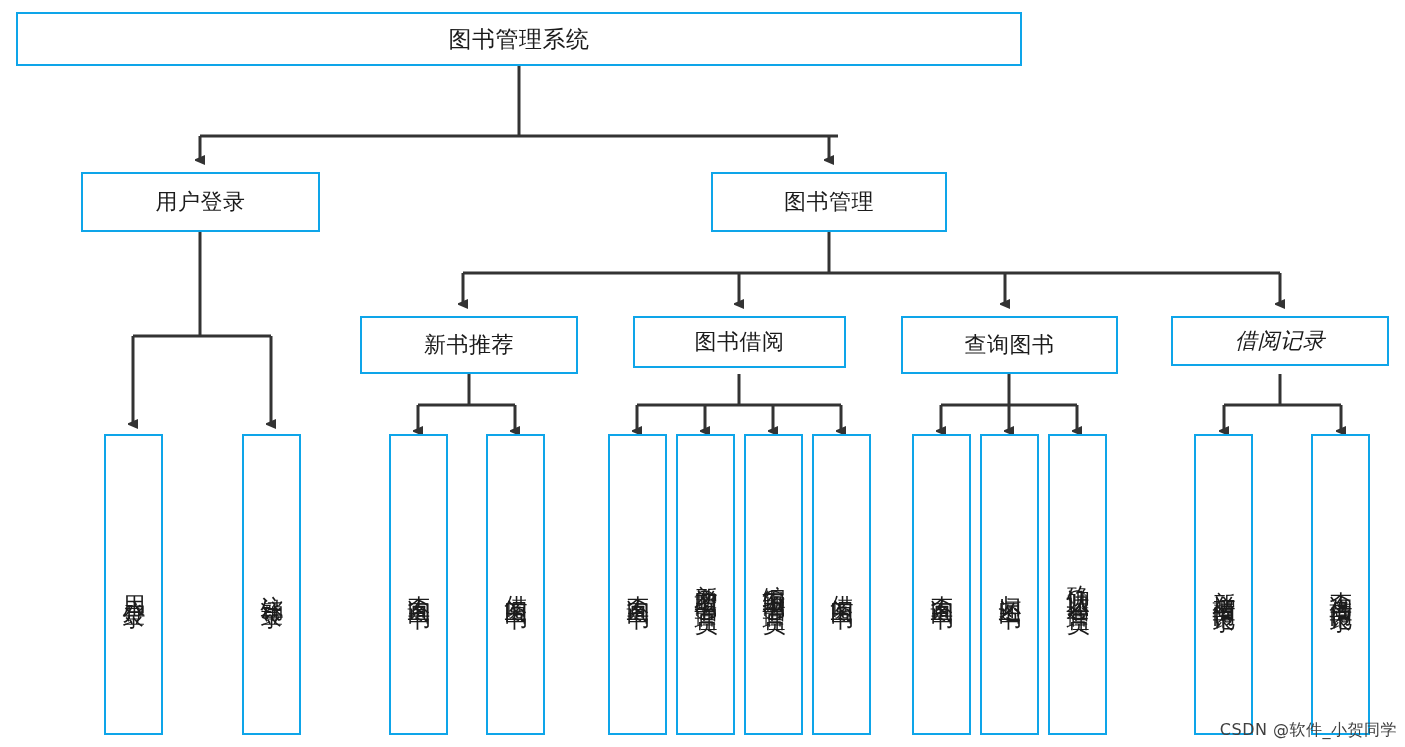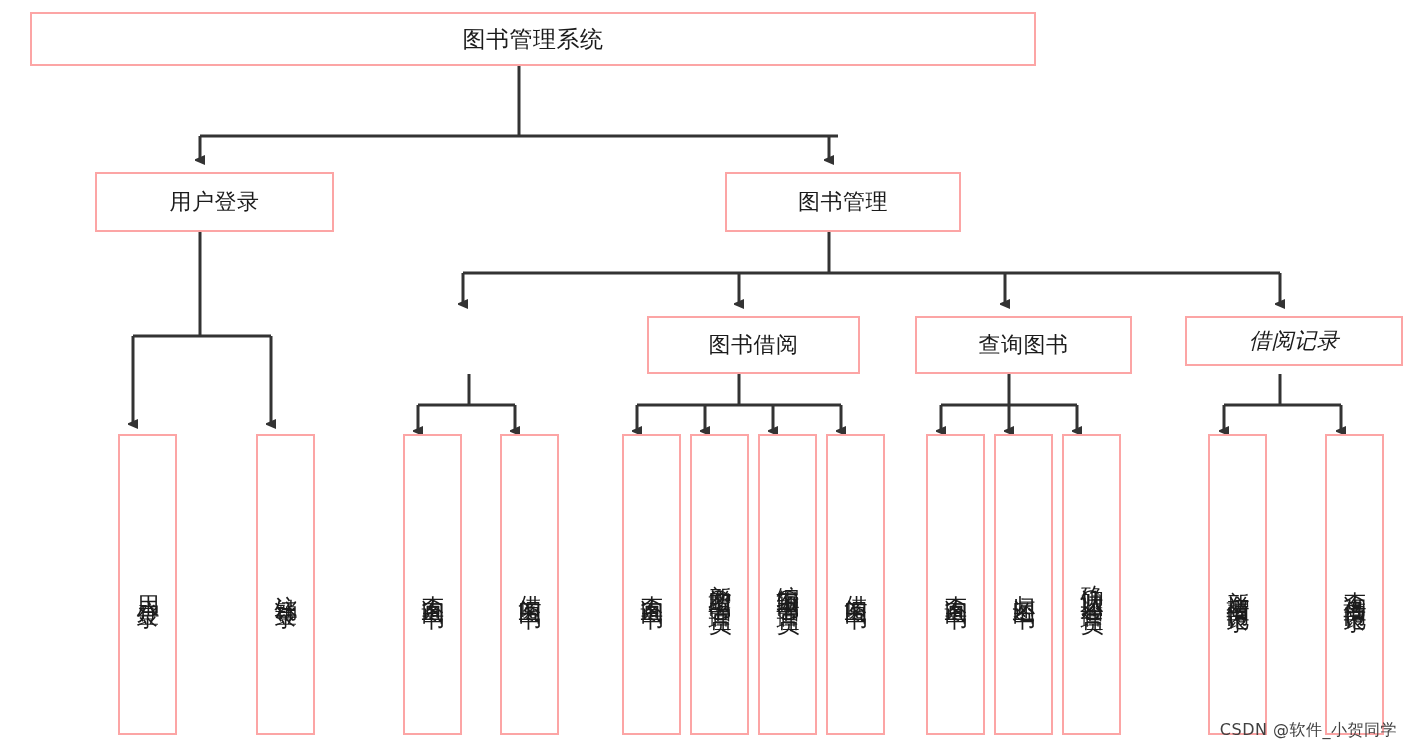--- a/index.html
+++ b/index.html
@@ -30,26 +30,25 @@
     top: 0;
     width: 1405px;
     height: 747px;
     pointer-events: none;
   }
 
   .node {
     position: absolute;
     box-sizing: border-box;
     background: #ffffff;
-    border: 2px solid #fca5a5;
+    border: 2px solid #0ea5e9;
     display: flex;
     align-items: center;
     justify-content: center;
     color: #1b1b1b;
-    margin-left: 14px;
   }
 
   .node-label {
     display: block;
     text-align: center;
     line-height: 1.32;
     letter-spacing: 0.5px;
     white-space: nowrap;
   }
 
@@ -144,21 +143,24 @@
     <span class="node-label">图书管理系统</span>
   </div>
 
   <div class="node horiz" style="left:81px; top:172px; width:239px; height:60px;">
     <span class="node-label">用户登录</span>
   </div>
   <div class="node horiz" style="left:711px; top:172px; width:236px; height:60px;">
     <span class="node-label">图书管理</span>
   </div>
 
-  <div class="node horiz" style="left:633px; top:316px; width:213px; height:58px;">
+  <div class="node horiz" style="left:360px; top:316px; width:218px; height:58px;">
+    <span class="node-label">新书推荐</span>
+  </div>
+  <div class="node horiz" style="left:633px; top:316px; width:213px; height:52px;">
     <span class="node-label">图书借阅</span>
   </div>
   <div class="node horiz" style="left:901px; top:316px; width:217px; height:58px;">
     <span class="node-label">查询图书</span>
   </div>
   <div class="node horiz" style="left:1171px; top:316px; width:218px; height:50px;font-style:italic;">
     <span class="node-label">借阅记录</span>
   </div>
 
   <div class="node vert" style="left:104px; top:434px; width:59px; height:301px;">

